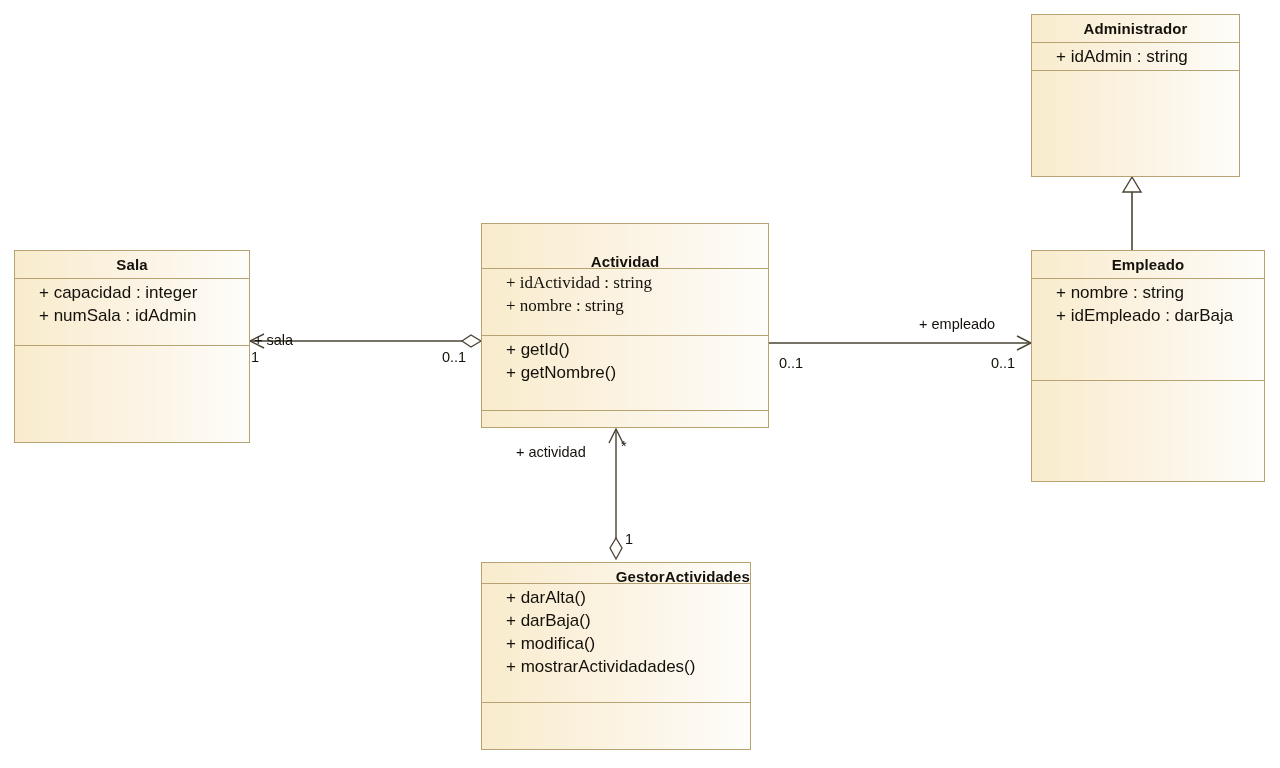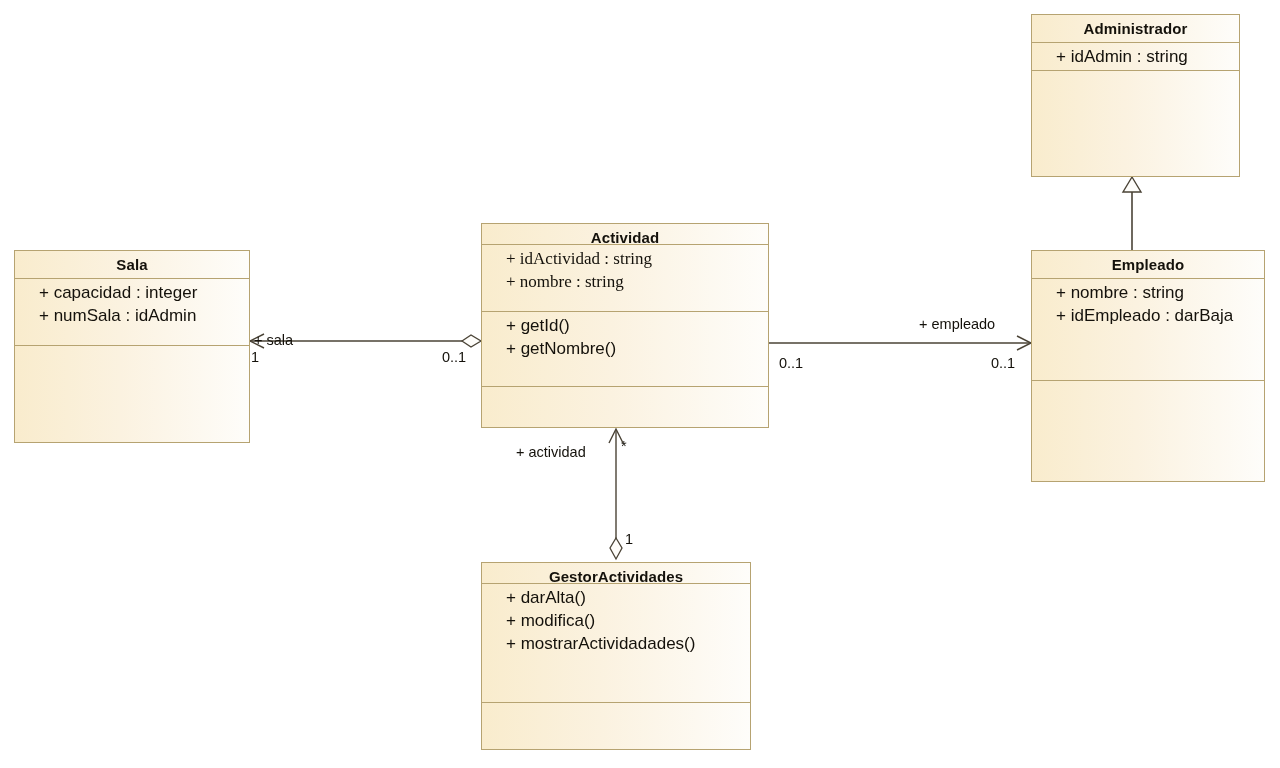--- a/index.html
+++ b/index.html
@@ -137,21 +137,21 @@
   <div class="uml-class" style="left:14px; top:250px; width:236px; height:193px;">
     <div class="uml-section uml-title" style="height:28px;">Sala</div>
     <div class="uml-section" style="height:67px;">
       <div class="uml-row">+ capacidad : integer</div>
       <div class="uml-row">+ numSala : idAdmin</div>
     </div>
     <div class="uml-section last uml-empty" style="height:96px;"></div>
   </div>
 
   <div class="uml-class" style="left:481px; top:223px; width:288px; height:205px;">
-    <div class="uml-section uml-title" style="height:16px;">Actividad</div>
+    <div class="uml-section uml-title" style="height:16px;margin-top:24px;">Actividad</div>
     <div class="uml-section" style="height:67px;font-family:Liberation Serif, serif;">
       <div class="uml-row">+ idActividad : string</div>
       <div class="uml-row">+ nombre : string</div>
     </div>
     <div class="uml-section" style="height:75px;">
       <div class="uml-row">+ getId()</div>
       <div class="uml-row">+ getNombre()</div>
     </div>
     <div class="uml-section last uml-empty" style="height:34px;"></div>
   </div>
@@ -159,22 +159,23 @@
   <div class="uml-class" style="left:1031px; top:250px; width:234px; height:232px;">
     <div class="uml-section uml-title" style="height:28px;">Empleado</div>
     <div class="uml-section" style="height:102px;">
       <div class="uml-row">+ nombre : string</div>
       <div class="uml-row">+ idEmpleado : darBaja</div>
     </div>
     <div class="uml-section last uml-empty" style="height:101px;"></div>
   </div>
 
   <div class="uml-class" style="left:481px; top:562px; width:270px; height:188px;">
-    <div class="uml-section uml-title" style="height:14px;">GestorActividades</div>
+    <div class="uml-section uml-title" style="height:14px;text-align:right;">GestorActividades</div>
     <div class="uml-section" style="height:119px;">
       <div class="uml-row">+ darAlta()</div>
+      <div class="uml-row">+ darBaja()</div>
       <div class="uml-row">+ modifica()</div>
       <div class="uml-row">+ mostrarActividadades()</div>
     </div>
     <div class="uml-section last uml-empty" style="height:39px;"></div>
   </div>
 
 </div>
 
 </body></html>

